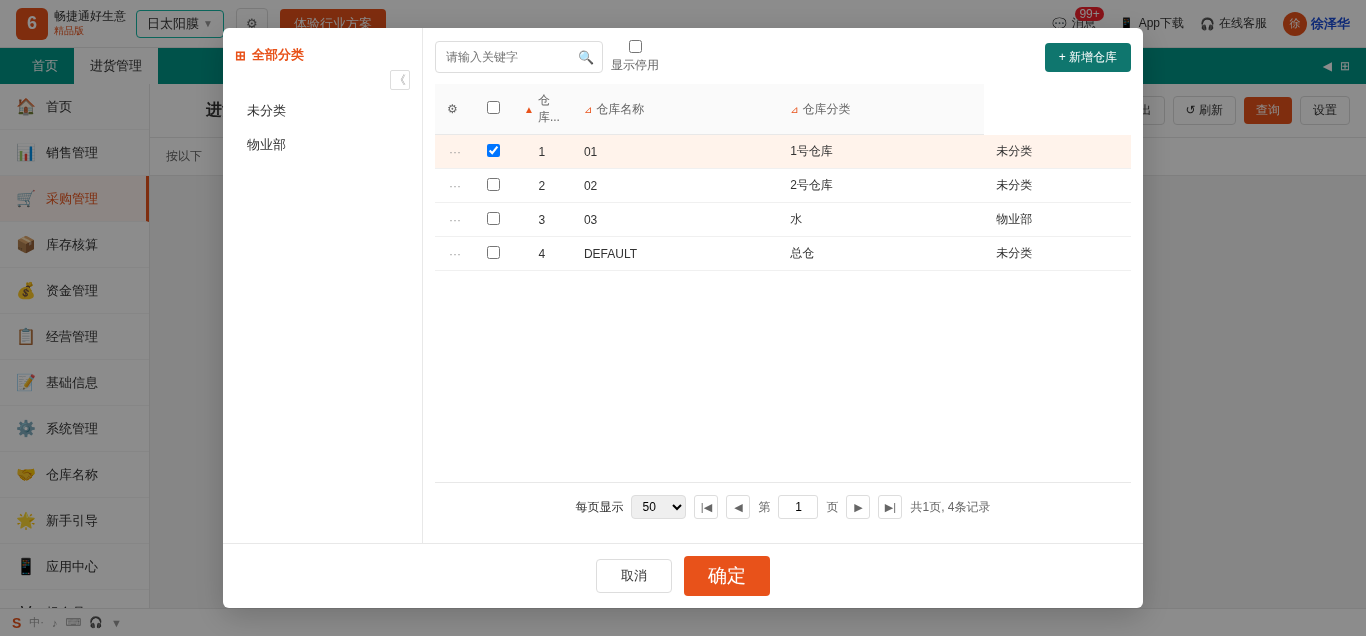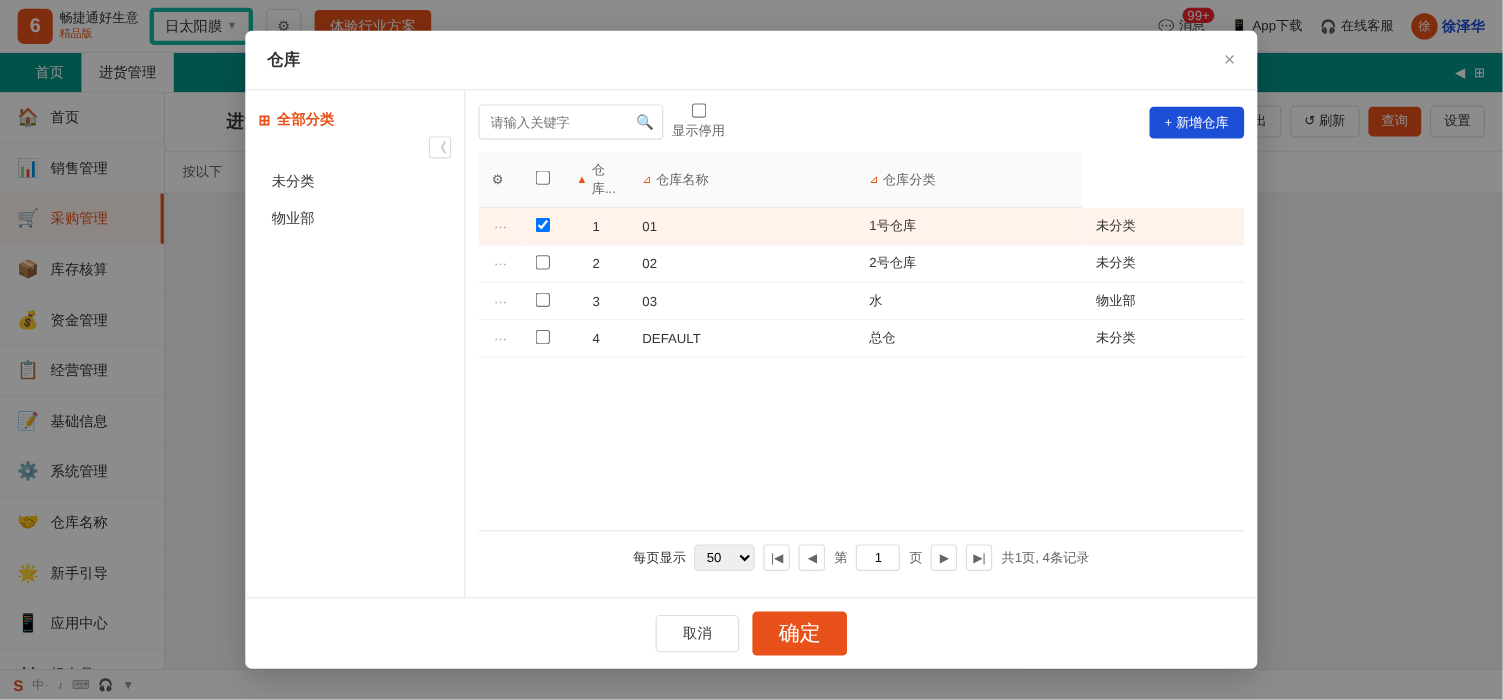--- a/index.html
+++ b/index.html
@@ -32,21 +32,21 @@
     .logo-text { font-size: 12px; color: #333; line-height: 1.3; }
     .logo-sub { font-size: 10px; color: #e8521a; }
     .topbar-center {
       flex: 1;
       display: flex;
       align-items: center;
       gap: 12px;
     }
     .store-select {
       display: flex; align-items: center; gap: 4px;
-      background: #fff; border: 4px solid #14b8a6; border-radius: 4px;
+      background: #fff; border: 1px solid #14b8a6; border-radius: 4px;
       padding: 4px 10px; cursor: pointer; color: #333; font-size: 13px;
     }
     .store-select .arrow { color: #999; font-size: 10px; }
     .gear-btn {
       width: 32px; height: 32px;
       border: 1px solid #ddd; border-radius: 4px;
       display: flex; align-items: center; justify-content: center;
       cursor: pointer; background: #fff; color: #666;
     }
     .trial-btn {
@@ -168,21 +168,21 @@
       width: 168px; height: 32px; border: 1px solid #ddd; border-radius: 4px;
       padding: 0 30px 0 10px; font-size: 12px; outline: none;
     }
     .search-icon {
       position: absolute; right: 8px; top: 50%; transform: translateY(-50%);
       color: #999; cursor: pointer;
     }
     .show-disabled { display: flex; align-items: center; gap: 4px; font-size: 12px; color: #666; }
     .checkbox-label { display: flex; align-items: center; gap: 4px; cursor: pointer; flex-direction: column; }
     .add-btn {
-      background: #1d4ed8; color: #fff; border: none;
+      background: #0f766e; color: #fff; border: none;
       padding: 6px 14px; border-radius: 4px; cursor: pointer; font-size: 12px;
     }
 
     
     .data-table { width: 100%; border-collapse: collapse; font-size: 12px; }
     .data-table th {
       background: #fafafa; padding: 8px 12px; text-align: left;
       border-bottom: 1px solid #e8e8e8; color: #666; font-weight: normal;
     }
     .data-table td {
@@ -369,24 +369,20 @@
     </div>
     <div class="filter-bar">
       <span>按以下</span>
     </div>
   </div>
 </div>
 
 <div class="overlay"></div>
 
 <div class="dialog">
-  <div class="dialog-header">
-    <span class="dialog-title">仓库</span>
-    <span class="dialog-close">×</span>
-  </div>
 
   <div class="dialog-body">
 
     <div class="cat-panel">
       <div class="cat-all">
         <span style="color:#e8521a;">⊞</span>
         <span>全部分类</span>
       </div>
       <div style="display:flex;align-items:center;justify-content:flex-end;padding:0 12px 4px;">
         <div class="cat-collapse">《</div>

